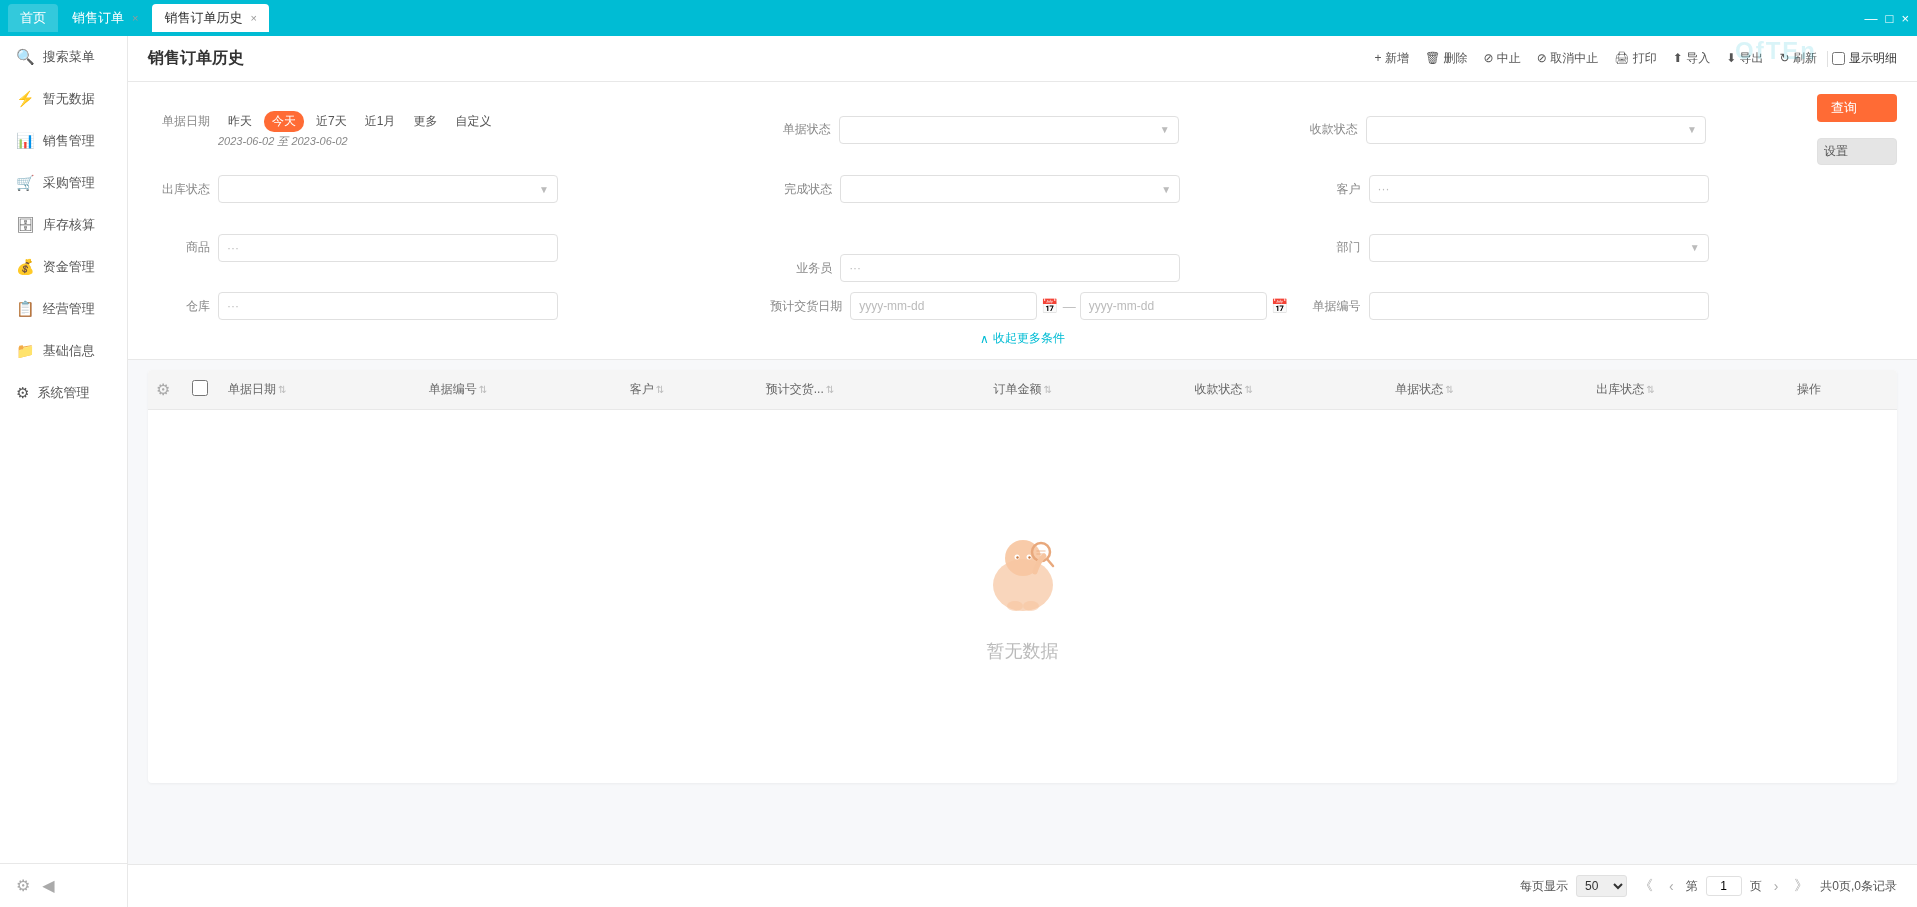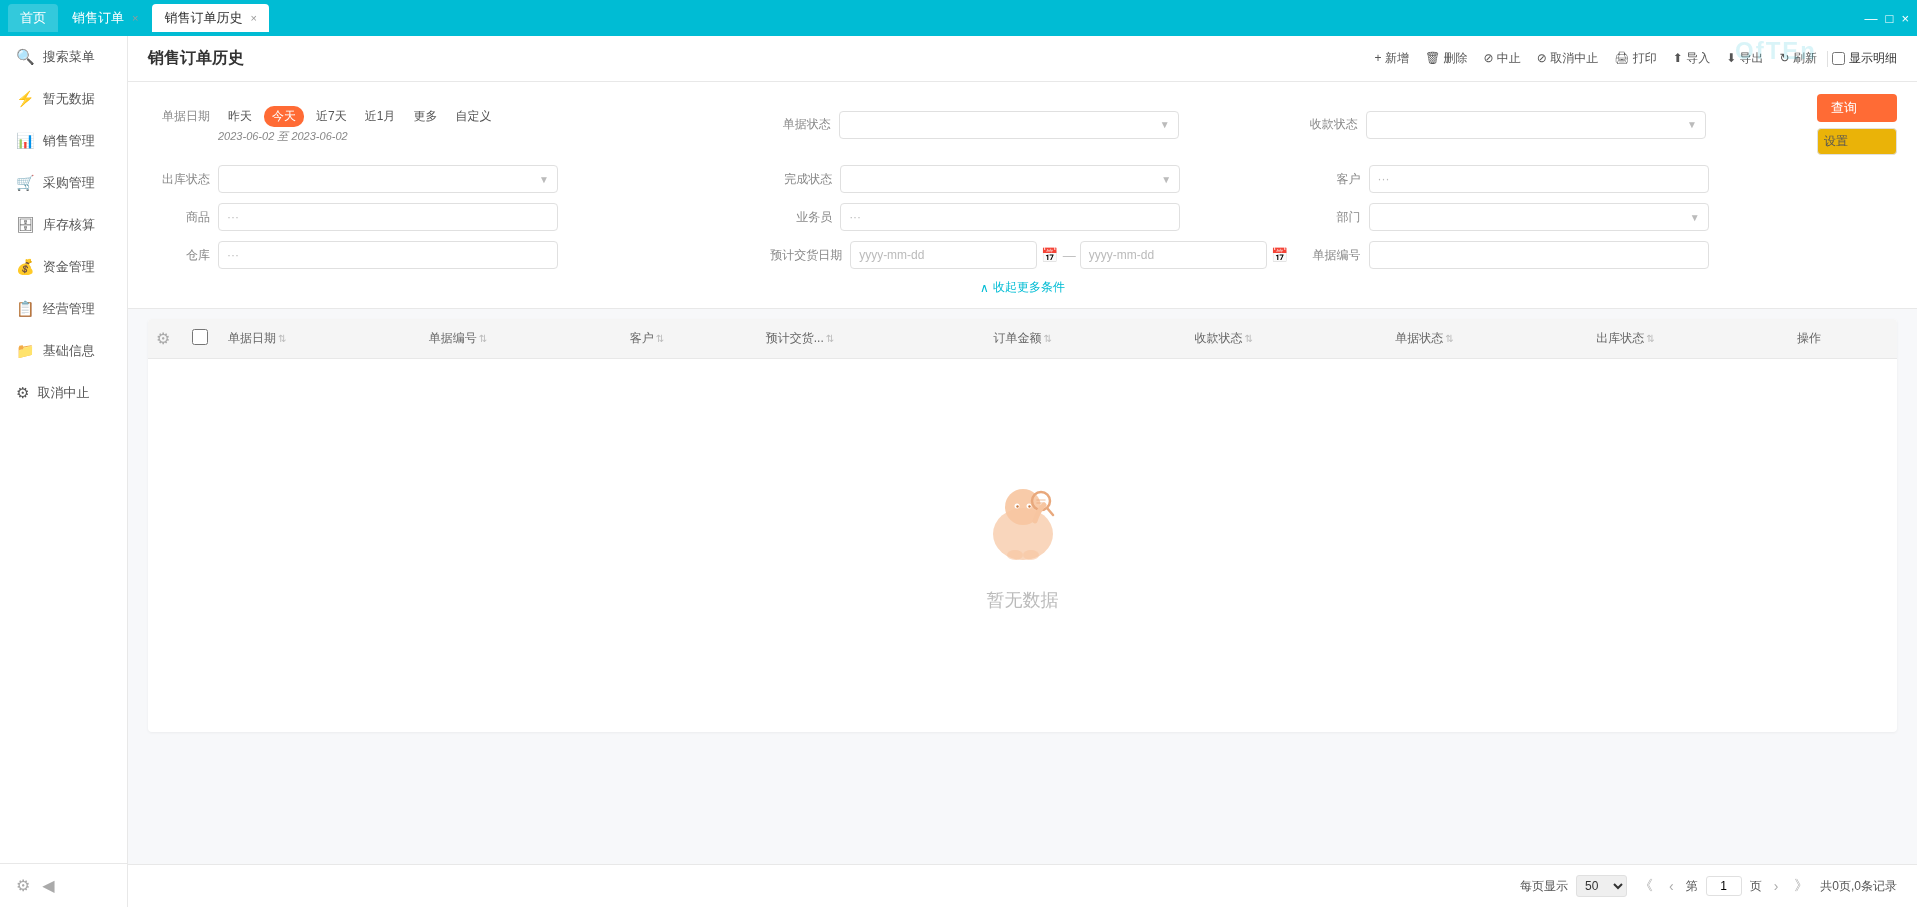--- a/index.html
+++ b/index.html
@@ -125,21 +125,21 @@
     <div class="sidebar-item">
       <span class="s-icon">📋</span>
       <span>经营管理</span>
     </div>
     <div class="sidebar-item">
       <span class="s-icon">📁</span>
       <span>基础信息</span>
     </div>
     <div class="sidebar-item">
       <span class="s-icon">⚙</span>
-      <span>取消中止</span>
+      <span>系统管理</span>
     </div>
     <div class="sidebar-bottom">
       <span>⚙</span>
       <span>◀</span>
     </div>
   </div>
 
   <div class="content">
 
     <div class="page-header">
@@ -187,23 +187,23 @@
             <span class="arrow">▼</span>
           </div>
         </div>
         <div class="filter-row-item" style="flex:1; margin-left:10px;">
           <span class="filter-label">收款状态</span>
           <div class="filter-select" style="flex:1;">
             <span></span>
             <span class="arrow">▼</span>
           </div>
         </div>
-        <div style="min-width:80px;display:flex;flex-direction:column;gap:6px;margin-left:4px;">
+        <div style="min-width:80px;display:flex;flex-direction:column;gap:16px;margin-left:4px;">
           <button class="toolbar-btn primary">查询</button>
-          <button class="toolbar-btn" style="border:1px solid #e0e0e0;border-radius:4px;background:#eab308;">设置</button>
+          <button class="toolbar-btn" style="border:1px solid #e0e0e0;border-radius:4px;background:#e5e5e5;">设置</button>
         </div>
       </div>
 
       <div class="filter-row">
         <div class="filter-row-item" style="flex:1.2;">
           <span class="filter-label">出库状态</span>
           <div class="filter-select" style="flex:1;">
             <span></span>
             <span class="arrow">▼</span>
           </div>
@@ -224,21 +224,21 @@
         <div style="min-width:80px;"></div>
       </div>
 
       <div class="filter-row">
         <div class="filter-row-item" style="flex:1.2;">
           <span class="filter-label">商品</span>
           <div class="filter-input" style="flex:1;color:#bbb;">
             <span>···</span>
           </div>
         </div>
-        <div class="filter-row-item" style="flex:1;">
+        <div class="filter-row-item" style="flex:1;margin-top:41px;">
           <span class="filter-label">业务员</span>
           <div class="filter-input" style="flex:1;color:#bbb;">
             <span>···</span>
           </div>
         </div>
         <div class="filter-row-item" style="flex:1; margin-left:10px;">
           <span class="filter-label">部门</span>
           <div class="filter-select" style="flex:1;">
             <span></span>
             <span class="arrow">▼</span>

